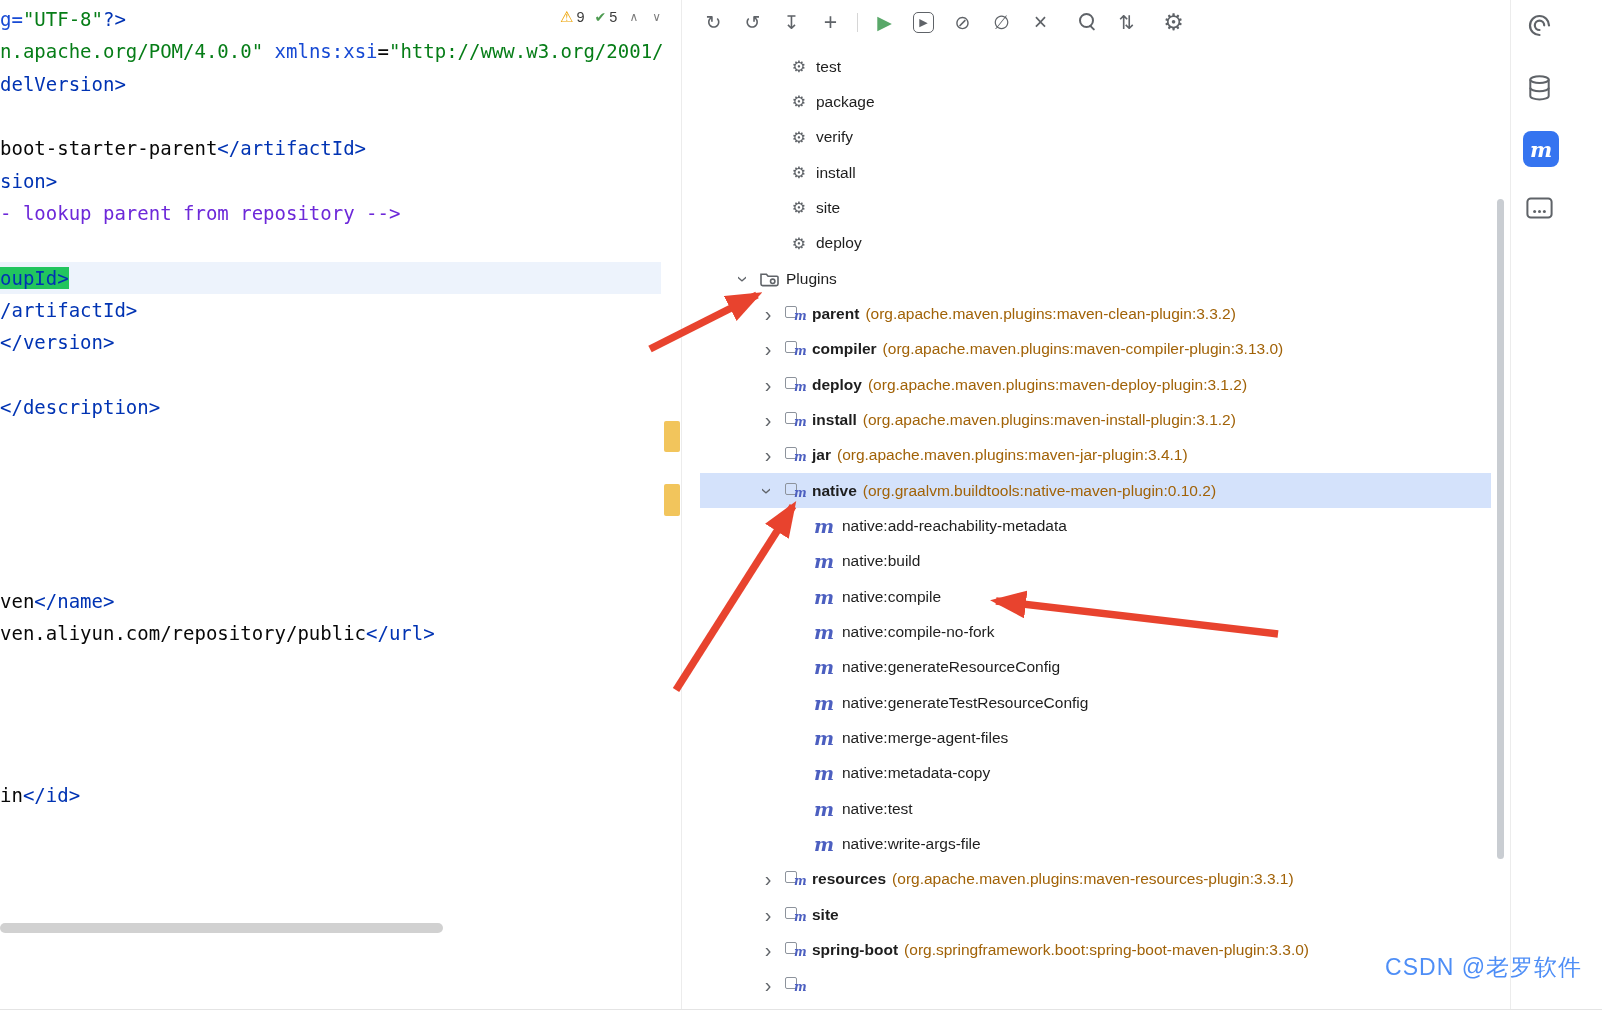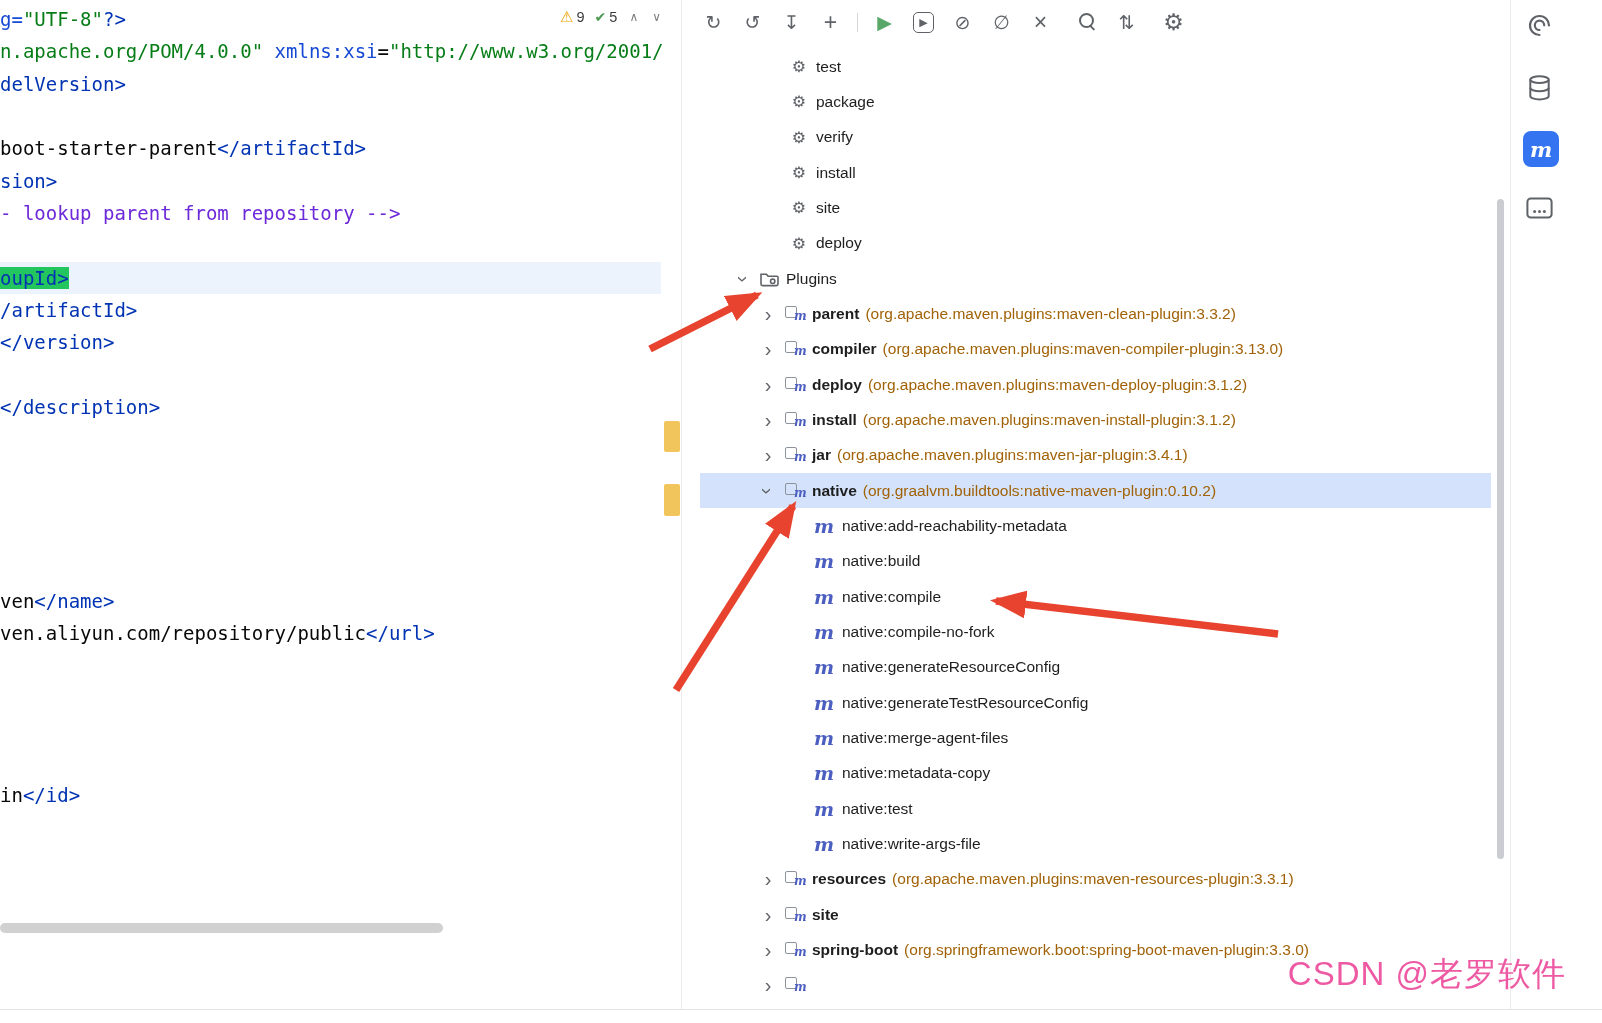--- a/index.html
+++ b/index.html
@@ -61,21 +61,21 @@
   
   #rightbar{position:absolute;left:1510px;top:0;width:92px;height:1010px;border-left:1px solid #ececec;background:#fff}
   .rb-ic{display:block}
   .rb-spiral{margin:12px 0 0 15px}
   .rb-database{margin:32px 0 0 17px}
   .rb-maven{margin:26px 0 0 12px;width:36px;height:36px;background:#3574F0;border-radius:8px;color:#fff;font:italic 700 21px "DejaVu Serif",serif;display:flex;align-items:center;justify-content:center}
   .rb-card{margin:30px 0 0 15px}
 
   
   #arrows{position:absolute;left:0;top:0;width:1602px;height:1023px;pointer-events:none;z-index:40}
-  #watermark{position:absolute;right:36px;top:952px;font-size:33px;color:#ec4899;opacity:.9;letter-spacing:1px;z-index:50}
+  #watermark{position:absolute;right:20px;top:952px;font-size:23px;color:#3b82f6;opacity:.9;letter-spacing:1px;z-index:50}
   #bottomline{position:absolute;left:0;top:1009px;width:1602px;height:1px;background:#e4e4e4}
 </style>
 </head>
 <body>
 
 <div id="app">
 
   <div id="editor">
     <div id="code">
         <div class="cl"><span class="tok-attr">g=</span><span class="tok-str">"UTF-8"</span><span class="tok-tag">?&gt;</span></div>

